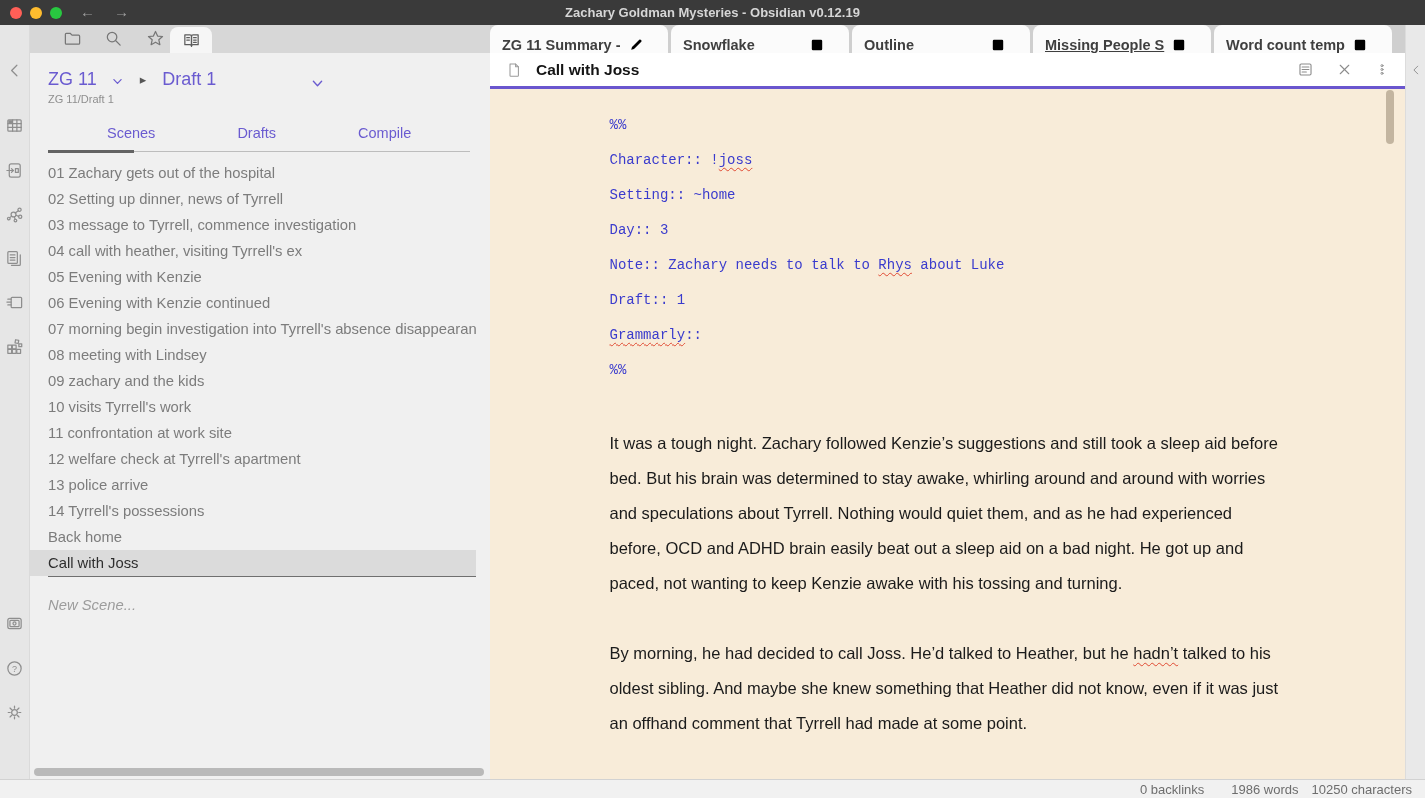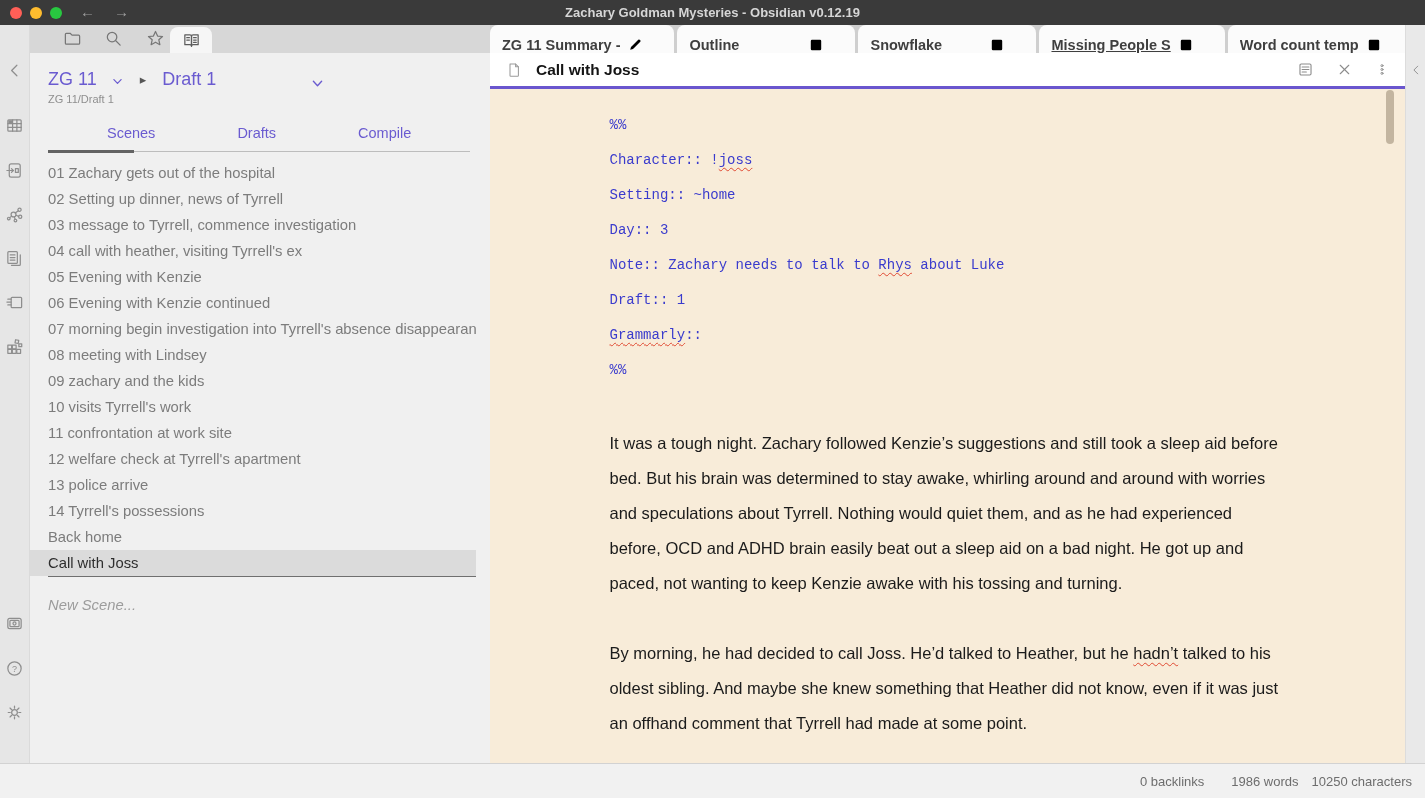--- a/index.html
+++ b/index.html
@@ -52,21 +52,21 @@
   .scene-list{margin-top:8px;}
   .scene-item{height:26px;line-height:26px;padding:0 6px 0 18px;margin-right:14px;font-size:14.8px;color:#7c7c7c;white-space:nowrap;overflow:hidden;}
   .scene-item.selected{background:var(--selected-scene-bg,#dbdbdb);color:#2e2e2e;}
   .scene-divider{border-top:1px solid #6f6f6f;margin:0 14px 0 18px;height:0;}
   .new-scene{margin:20px 0 0 18px;font-style:italic;font-size:14.8px;color:#9c9c9c;}
   .hscroll{position:absolute;left:4px;right:6px;bottom:3px;height:8px;border-radius:4px;background:#b9b9b9;}
 
   
   .editor-col{position:absolute;left:490px;top:25px;width:915px;bottom:19px;}
   .ed-tabband{position:absolute;left:0;top:0;right:0;height:28px;background:#cfcfcf;display:flex;gap:3px;align-items:flex-end;overflow:hidden;}
-  .ed-tab{flex:0 0 178px;height:28px;background:#fbfbfb;border-radius:8px 8px 0 0;display:flex;align-items:center;padding:12px 8px 0 12px;box-sizing:border-box;gap:7px;}
+  .ed-tab{flex:0 0 178px;height:28px;background:#fbfbfb;border-radius:8px 8px 0 0;display:flex;align-items:center;padding:12px 8px 0 12px;box-sizing:border-box;}
   .ed-tab-label{flex:1;font-weight:700;font-size:14.5px;color:#3f3f3f;white-space:nowrap;overflow:hidden;}
   .ed-tab-label.underlined{text-decoration:underline;}
   .ed-tab .ticon{width:16px;height:16px;color:#8c8c8c;flex:0 0 auto;}
   .ed-tab .ticon svg{width:16px;height:16px;}
 
   .pane{position:absolute;left:0;top:28px;right:0;bottom:0;background:var(--editor-bg,#f8ecd9);}
   .pane-header{height:33px;background:#ffffff;display:flex;align-items:center;padding:0 16px 0 16px;}
   .doc-icon{width:16px;height:16px;color:#9a9a9a;}
   .doc-icon svg{width:16px;height:16px;}
   .pane-title{margin-left:14px;font-weight:700;font-size:15.5px;color:#141414;flex:1;}
@@ -82,21 +82,21 @@
   .para + .para{margin-top:35px;}
   .sp{text-decoration:underline;text-decoration-style:wavy;text-decoration-color:var(--squiggle-red,#e04a33);text-decoration-thickness:1px;text-underline-offset:3px;}
   .vscroll{position:absolute;top:1px;right:11px;width:8px;height:54px;border-radius:4px;background:rgba(96,80,55,0.35);}
 
   
   .right-strip{position:absolute;right:0;top:25px;width:20px;bottom:19px;background:#e9e9e9;border-left:1px solid #dcdcdc;box-sizing:border-box;}
   .ricon2{position:absolute;left:3px;top:38px;width:14px;height:14px;color:#8a8a8a;}
   .ricon2 svg{width:14px;height:14px;}
 
   
-  .statusbar{position:absolute;left:0;right:0;bottom:0;height:35px;background:#f1f1f1;border-top:1px solid #d2d2d2;box-sizing:border-box;display:flex;align-items:center;justify-content:flex-end;padding-right:13px;font-size:13px;color:#6d6d6d;}
+  .statusbar{position:absolute;left:0;right:0;bottom:0;height:19px;background:#f1f1f1;border-top:1px solid #d2d2d2;box-sizing:border-box;display:flex;align-items:center;justify-content:flex-end;padding-right:13px;font-size:13px;color:#6d6d6d;}
   .sb-backlinks{margin-right:27px;}
   .sb-words{margin-right:13px;}
 </style>
 </head>
 <body style="--titlebar-bg: #3a3a3a; --traffic-red: #ff5f57; --traffic-yellow: #febc2e; --traffic-green: #28c840; --accent: #6a56ce; --purple-text: #6a5bd0; --editor-bg: #f8ecd9; --metadata-blue: #3a3bcd; --squiggle-red: #e04a33; --selected-scene-bg: #dbdbdb;">
 
 <div id="app">
 
   <div class="titlebar">
     <div class="traffic">
@@ -281,34 +281,34 @@
           <span class="ed-tab-label">ZG 11 Summary -</span>
           <span class="ticon"><svg viewBox="0 0 20 20">
               <path d="M4 16l1-3.4L14.1 3.4a1.2 1.2 0 0 1 1.7 0l.8.8a1.2 1.2 0 0 1 0 1.7L7.5 15z"></path>
             </svg></span>
           <span class="ticon"><svg viewBox="0 0 20 20">
               <line x1="5" y1="5" x2="15" y2="15"></line>
               <line x1="15" y1="5" x2="5" y2="15"></line>
             </svg></span>
         </div>
         <div class="ed-tab">
-          <span class="ed-tab-label">Outline</span>
+          <span class="ed-tab-label">Snowflake</span>
           <span class="ticon"><svg viewBox="0 0 20 20">
               <rect x="3.5" y="3.5" width="13" height="13" rx="1.5"></rect>
               <line x1="6" y1="7" x2="14" y2="7"></line>
               <line x1="6" y1="10" x2="14" y2="10"></line>
               <line x1="6" y1="13" x2="11" y2="13"></line>
             </svg></span>
           <span class="ticon"><svg viewBox="0 0 20 20">
               <line x1="5" y1="5" x2="15" y2="15"></line>
               <line x1="15" y1="5" x2="5" y2="15"></line>
             </svg></span>
         </div>
         <div class="ed-tab">
-          <span class="ed-tab-label">Snowflake</span>
+          <span class="ed-tab-label">Outline</span>
           <span class="ticon"><svg viewBox="0 0 20 20">
               <rect x="3.5" y="3.5" width="13" height="13" rx="1.5"></rect>
               <line x1="6" y1="7" x2="14" y2="7"></line>
               <line x1="6" y1="10" x2="14" y2="10"></line>
               <line x1="6" y1="13" x2="11" y2="13"></line>
             </svg></span>
           <span class="ticon"><svg viewBox="0 0 20 20">
               <line x1="5" y1="5" x2="15" y2="15"></line>
               <line x1="15" y1="5" x2="5" y2="15"></line>
             </svg></span>

